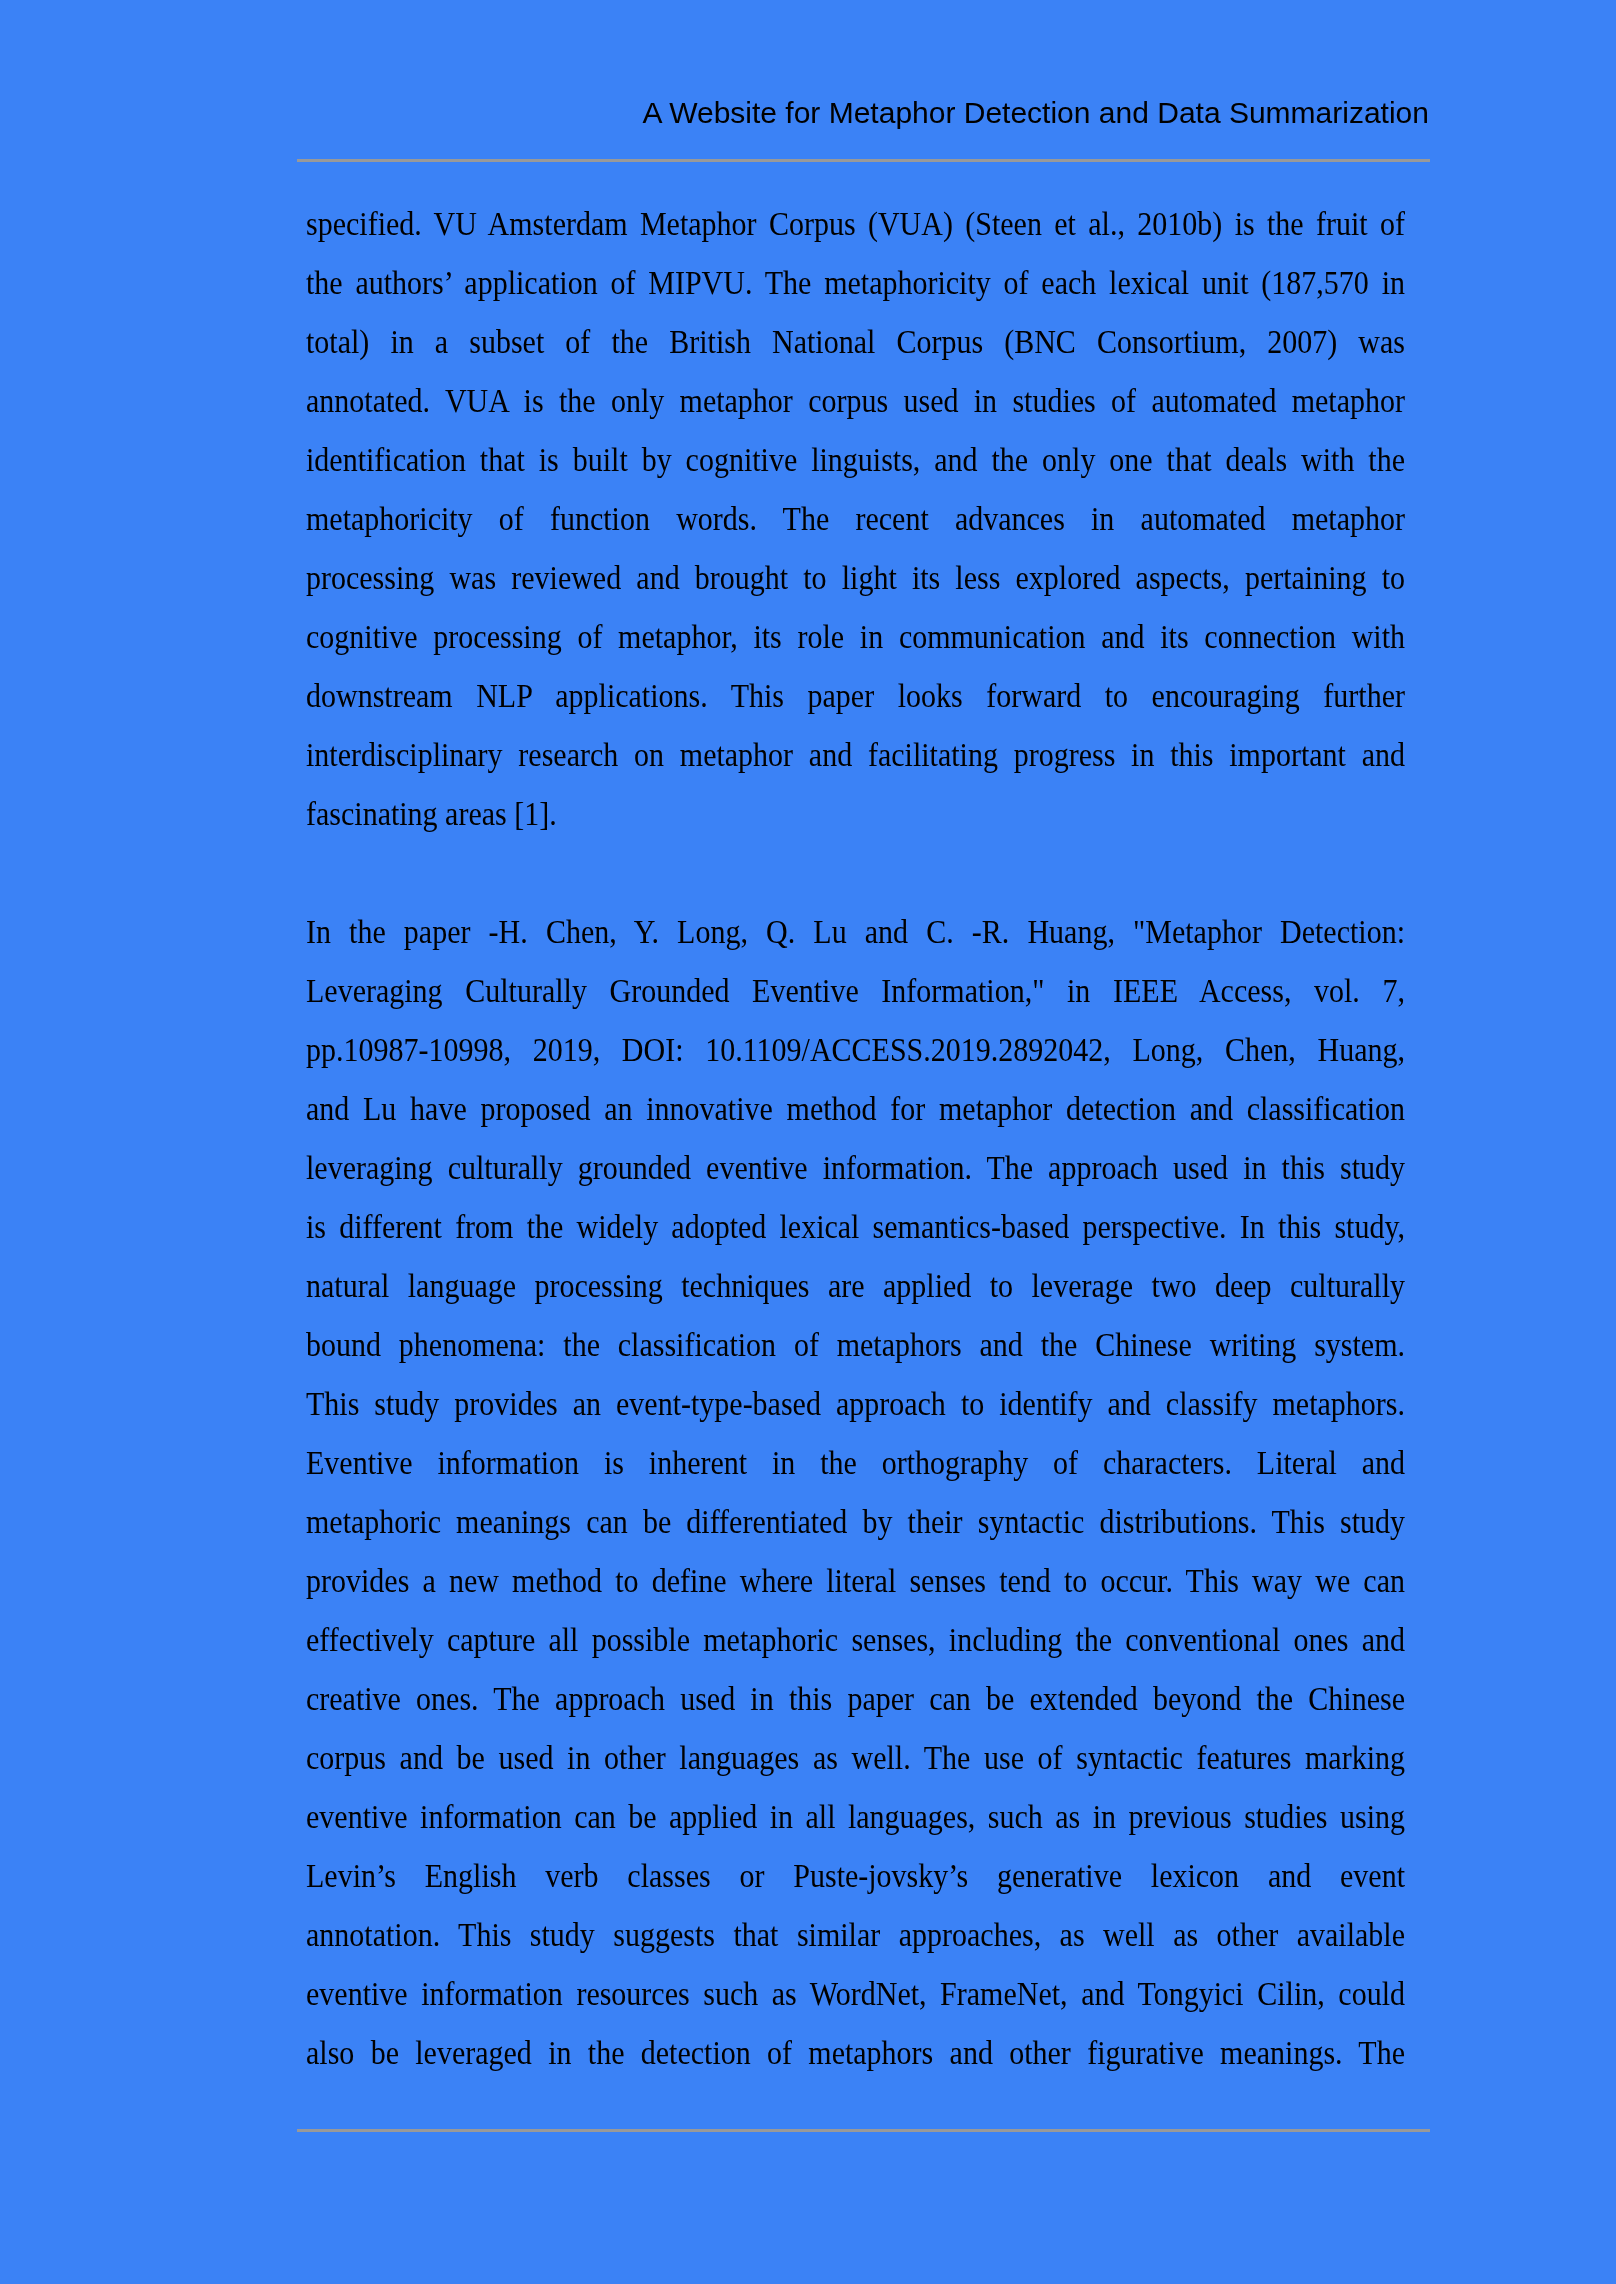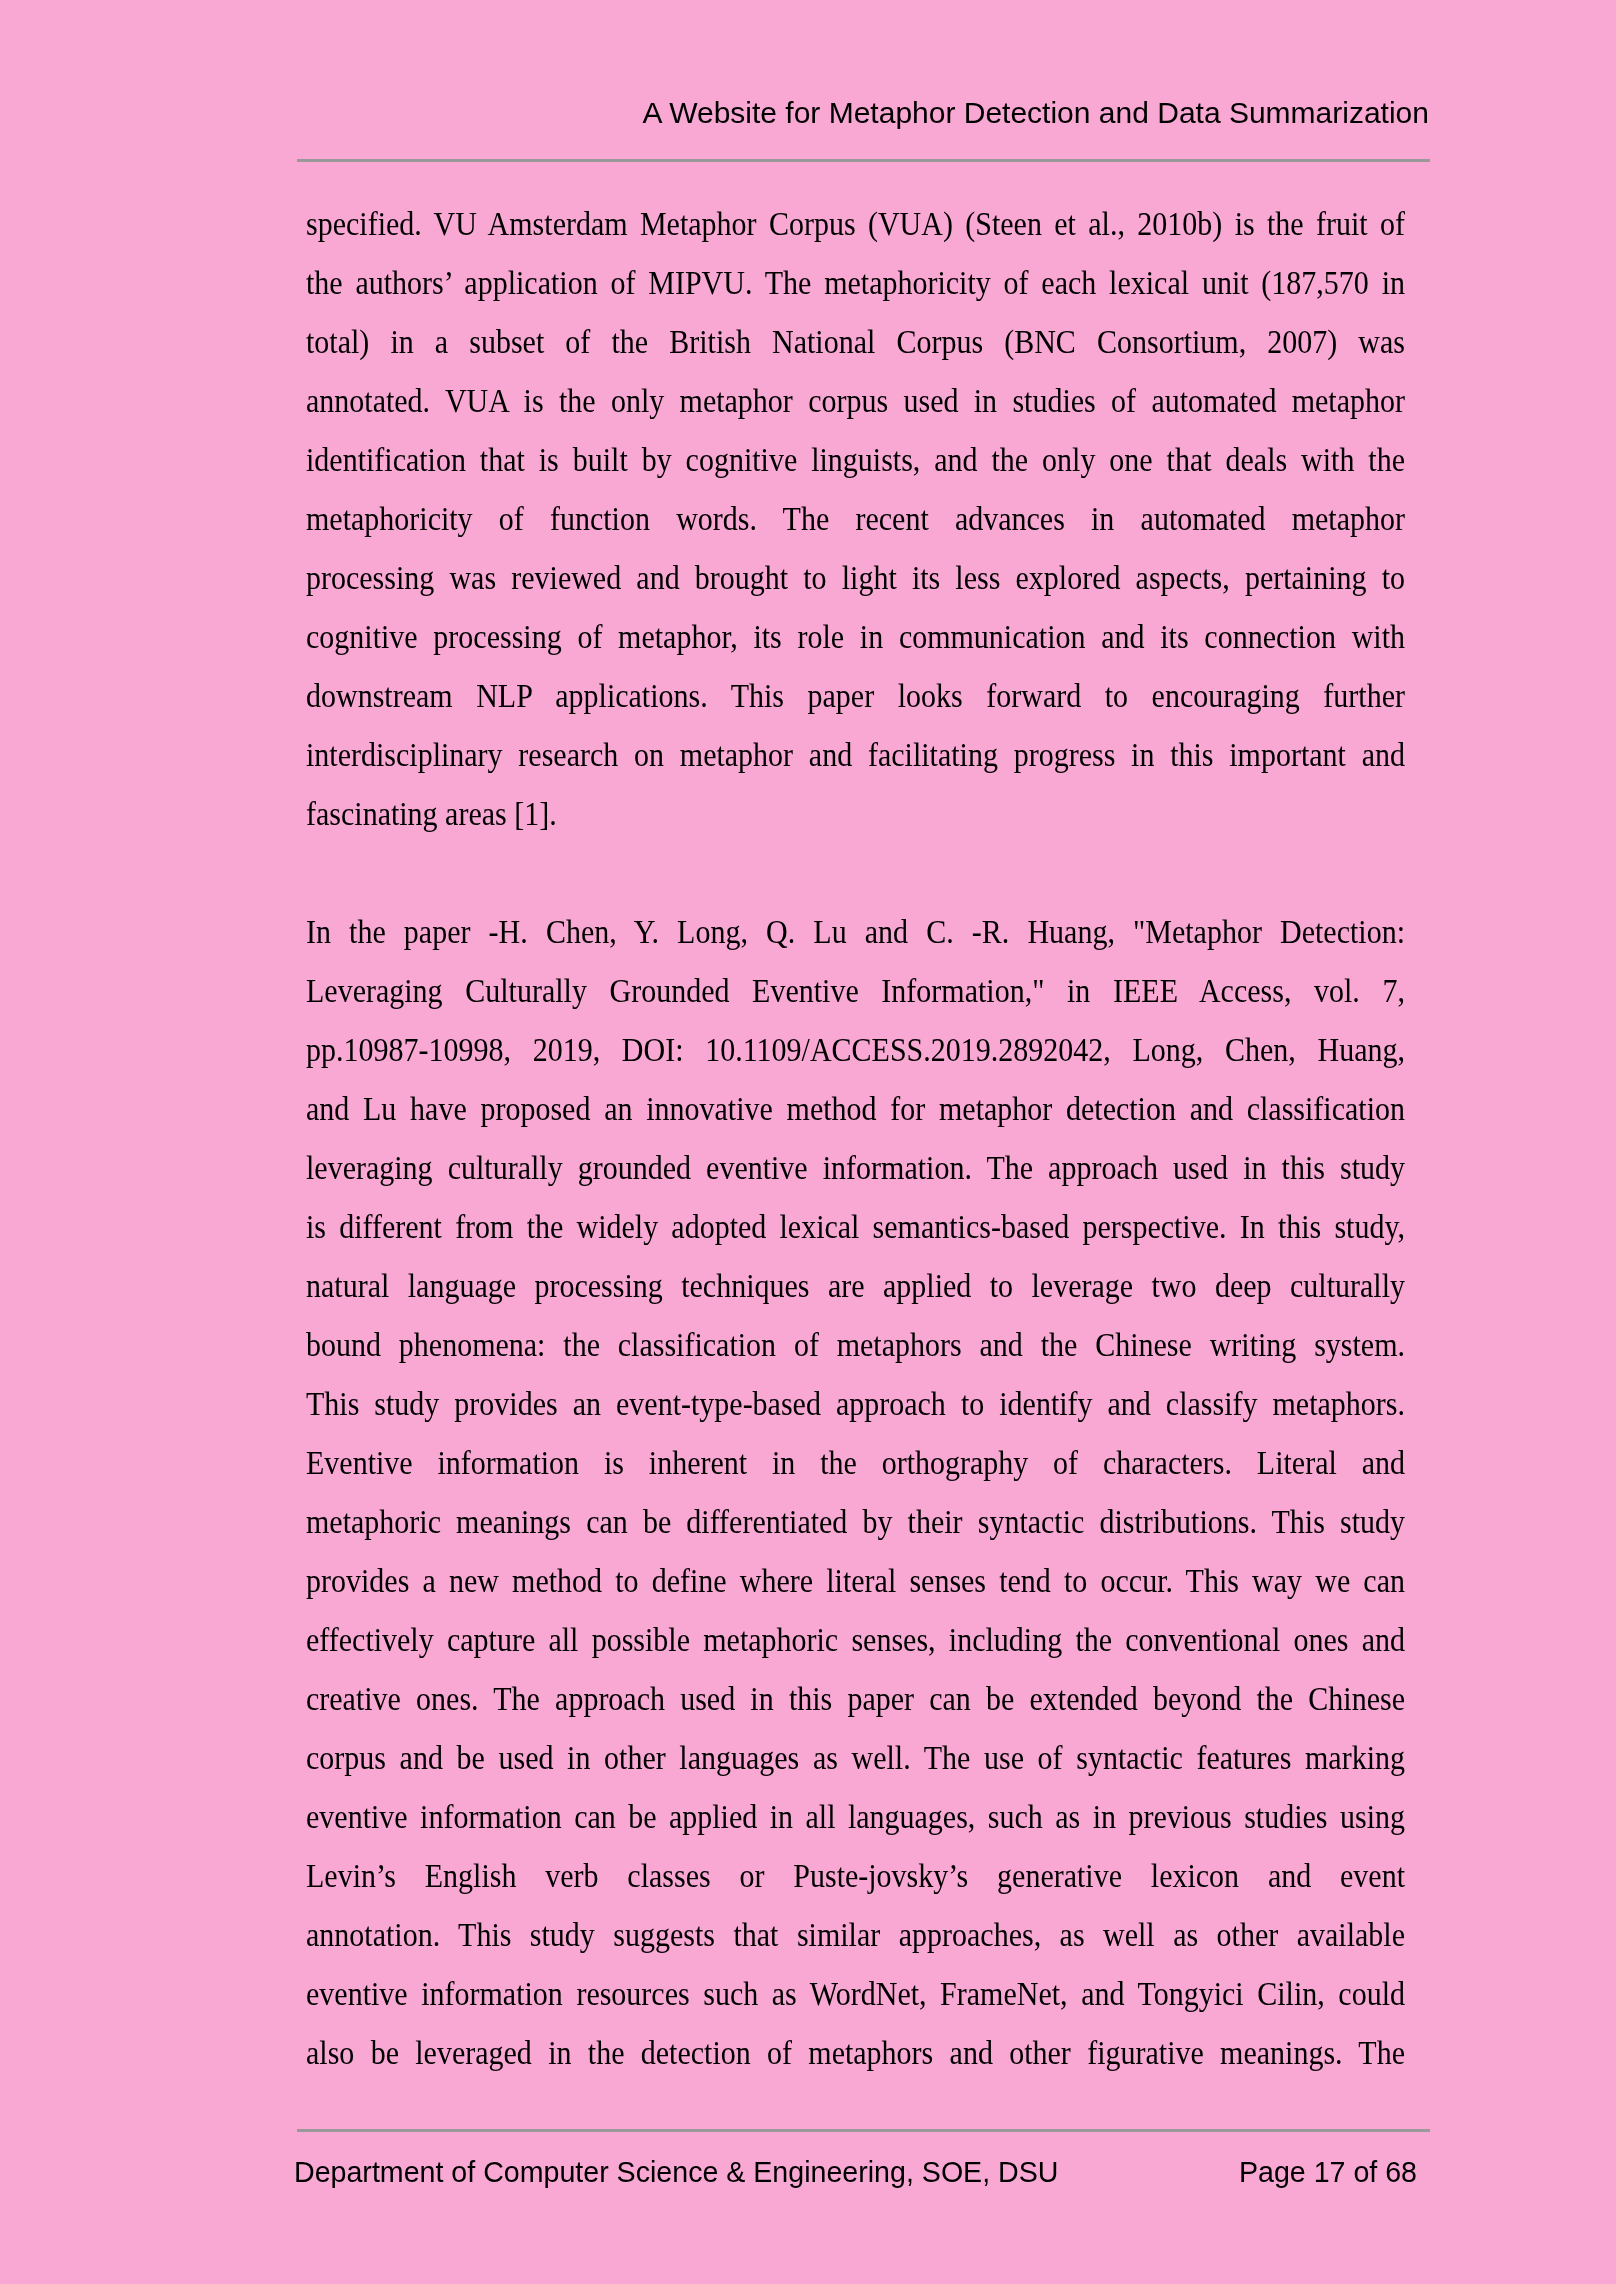--- a/index.html
+++ b/index.html
@@ -1,20 +1,20 @@
 <!DOCTYPE html>
 <html style="font-size:9px"><head>
 <meta charset="utf-8">
 <style>
   html, body { margin: 0; padding: 0; background: #ffffff; }
   .page {
     position: relative;
     width: 1617px;
     height: 2284px;
-    background: #f9a8d4;
+    background: #3b82f6;
     overflow: hidden;
     color: #000000;
   }
   
   .header-title {
     position: absolute;
     left: 294px;
     width: 1135px;          
     top: 96px;
     text-align: right;
@@ -116,19 +116,15 @@
         <div class="line">eventive information can be applied in all languages, such as in previous studies using</div>
         <div class="line">Levin’s English verb classes or Puste-jovsky’s generative lexicon and event</div>
         <div class="line">annotation. This study suggests that similar approaches, as well as other available</div>
         <div class="line">eventive information resources such as WordNet, FrameNet, and Tongyici Cilin, could</div>
         <div class="line">also be leveraged in the detection of metaphors and other figurative meanings. The</div>
       </div>
     </div>
 
   <div class="rule footer-rule" style="background: rgb(153, 153, 153);"></div>
 
-  <div class="footer">
-    <span>Department of Computer Science &amp; Engineering, SOE, DSU</span>
-    <span>Page 17 of 68</span>
-  </div>
 
 </div>
 
 
 </body></html>

